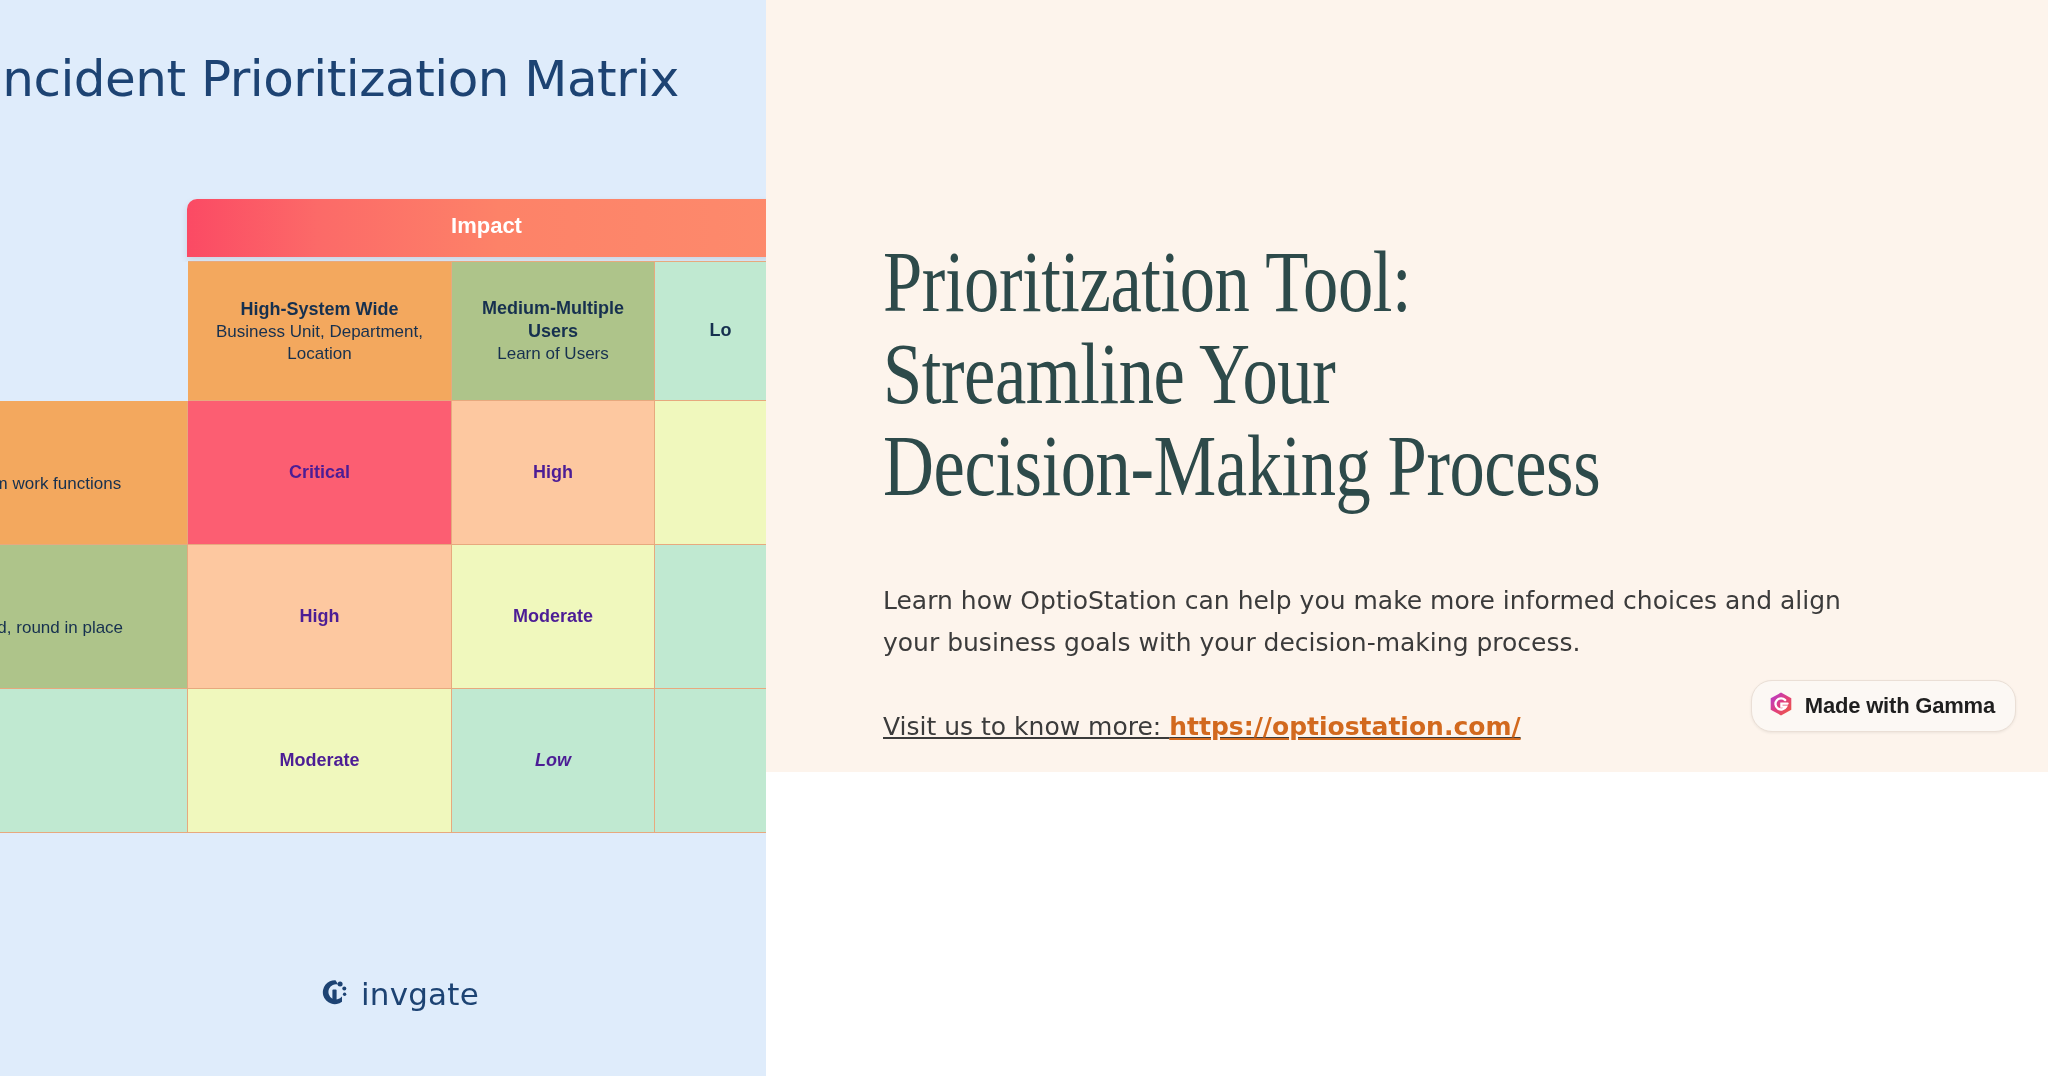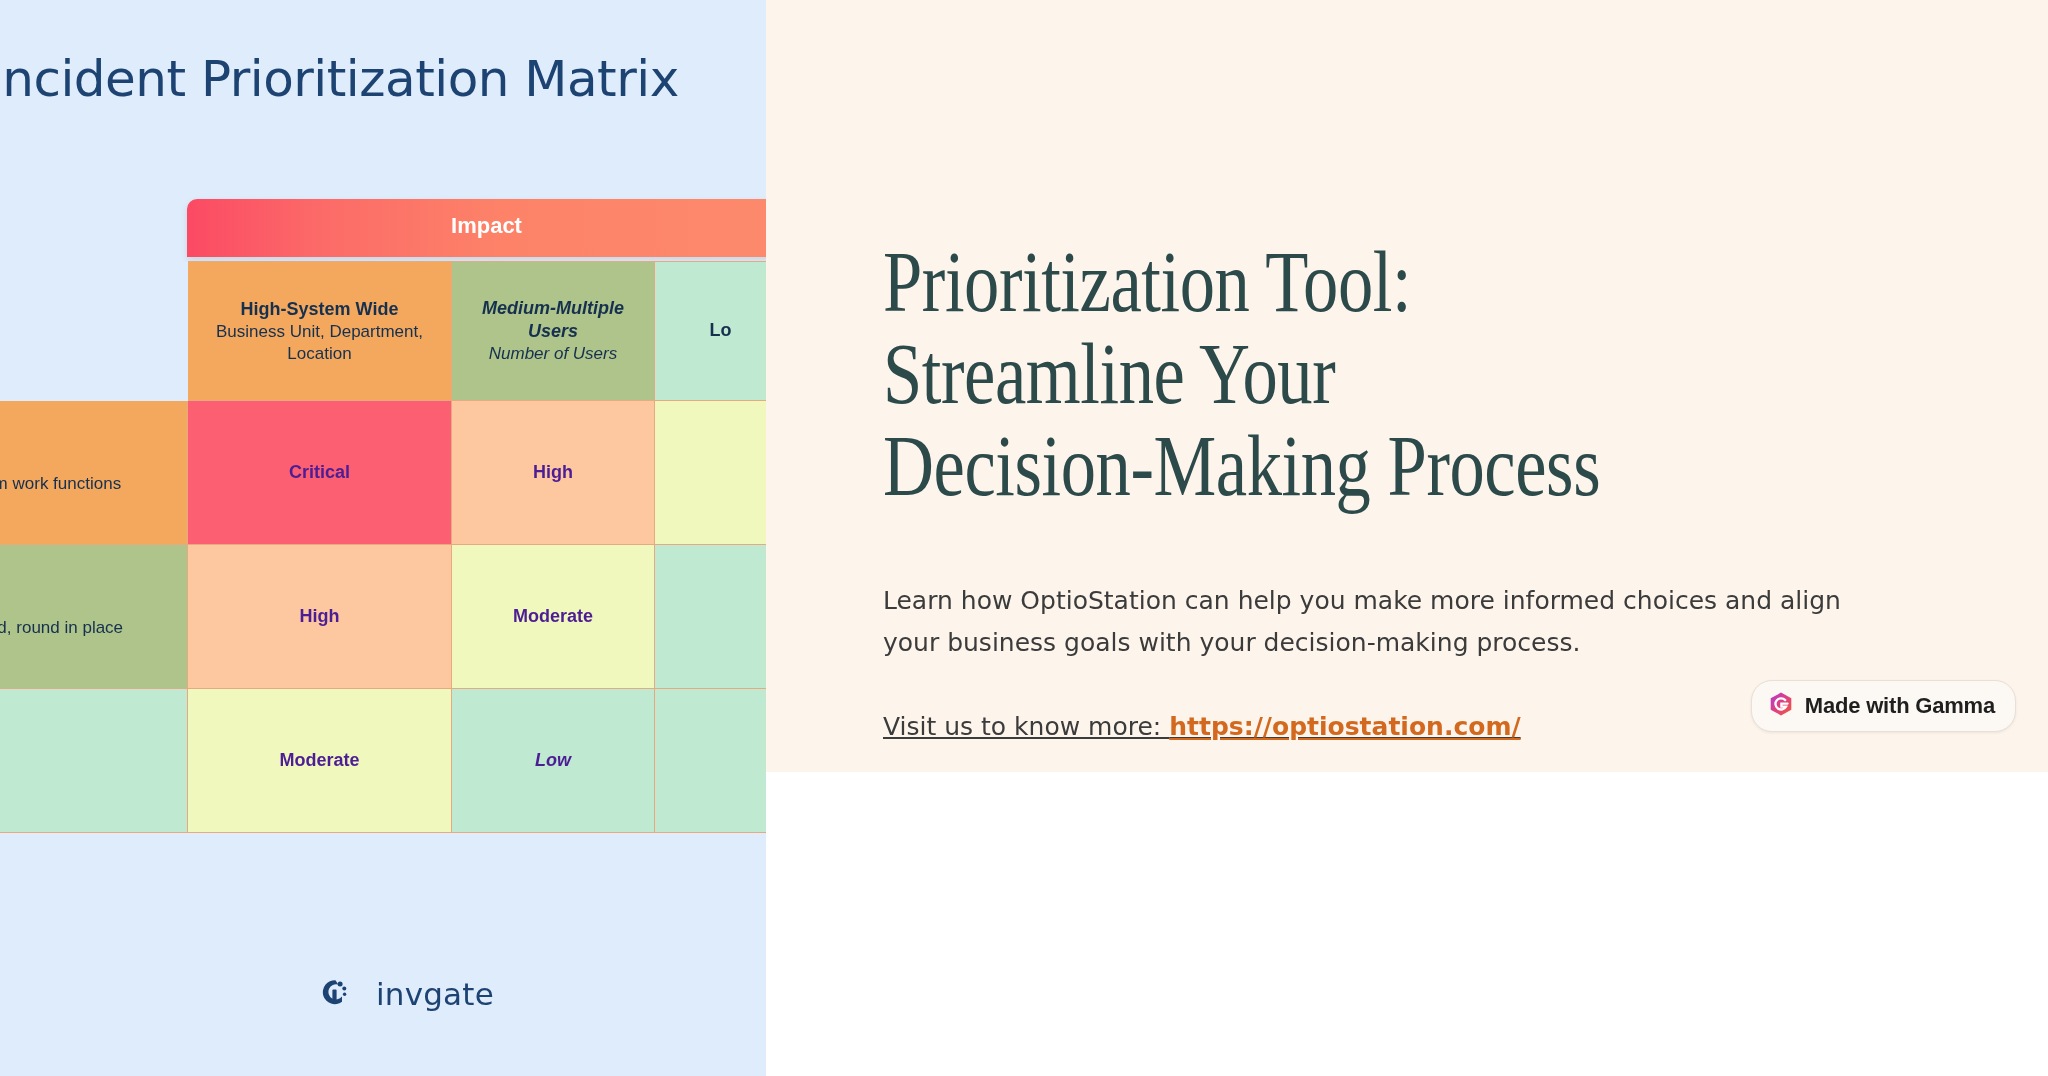--- a/index.html
+++ b/index.html
@@ -91,21 +91,21 @@
   .corner-cell {
     background: #dfecfb;
     border-color: #dfecfb !important;
     border-left: none !important;
     border-top: none !important;
   }
   .hdr-row td { height: 139px; }
   .body-row td { height: 144px; }
 
   .hdr-a { background: #f3a85e; }
-  .hdr-b { background: #aec48a; font-style: italic; }
+  .hdr-b { background: #aec48a; }
   .hdr-c { background: #c0e9d1; }
 
   .hdr-title {
     font-size: 18px;
     font-weight: 700;
     line-height: 1.28;
     display: block;
   }
   .hdr-sub {
     font-size: 17px;
@@ -149,21 +149,21 @@
   .c-moderate { background: #f0f8bd; }
   .c-low      { background: #c0e9d1; font-style: italic; }
 
   
   .invgate {
     position: absolute;
     left: 318px;
     top: 975px;
     display: flex;
     align-items: center;
-    gap: 24px;
+    gap: 9px;
   }
   .invgate-word {
     font-size: 31px;
     color: #1d4373;
     letter-spacing: 0.2px;
     font-family: "DejaVu Sans", sans-serif;
   }
 
   
   .right-panel {
@@ -260,21 +260,21 @@
 
         <tbody>
             <tr class="hdr-row">
           <td class="corner-cell"></td>
           <td class="hdr-a">
             <span class="hdr-title">High-System Wide</span>
             <span class="hdr-sub">Business Unit, Department, Location</span>
           </td>
           <td class="hdr-b">
             <span class="hdr-title">Medium-Multiple Users</span>
-            <span class="hdr-sub">Number of Users</span>
+            <span class="hdr-sub">Learn of Users</span>
           </td>
           <td class="hdr-c">
             <span class="hdr-title">Lo</span>
           </td>
         </tr>
 
         <tr class="body-row">
           <td class="rowhdr rowhdr-high">
             <div class="rowhdr-inner">
               <span class="rh-title">High</span>

